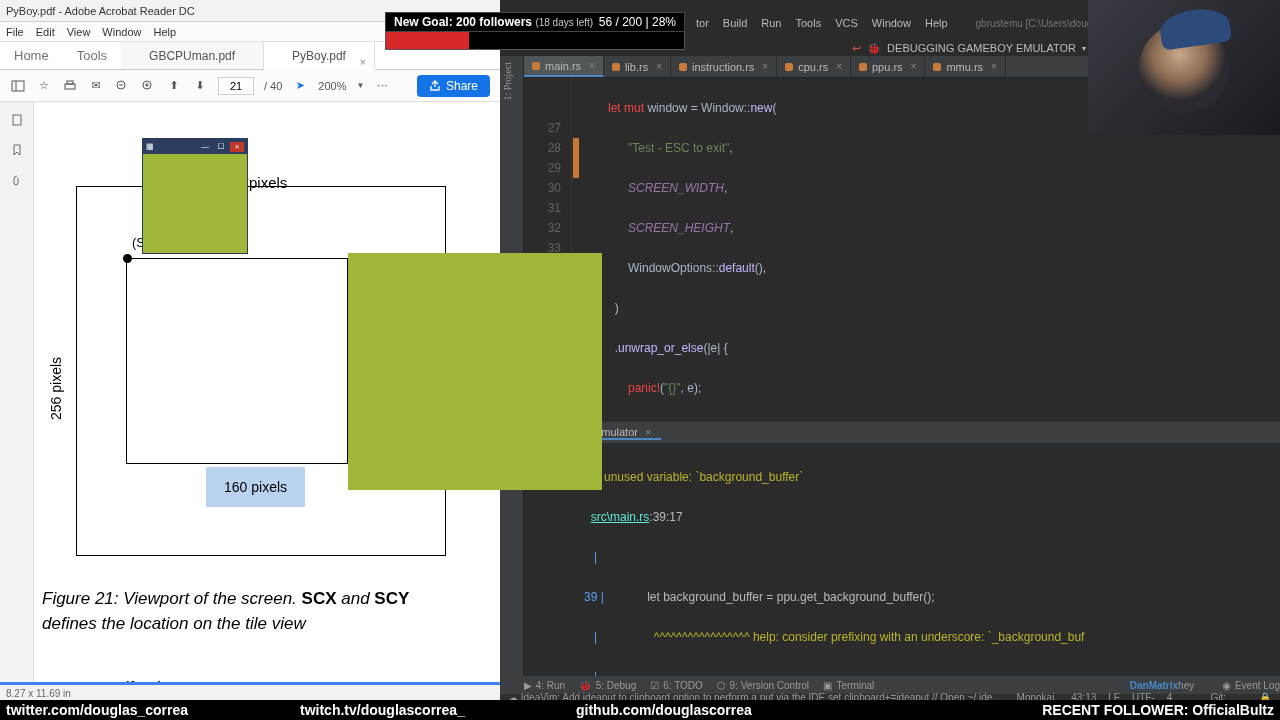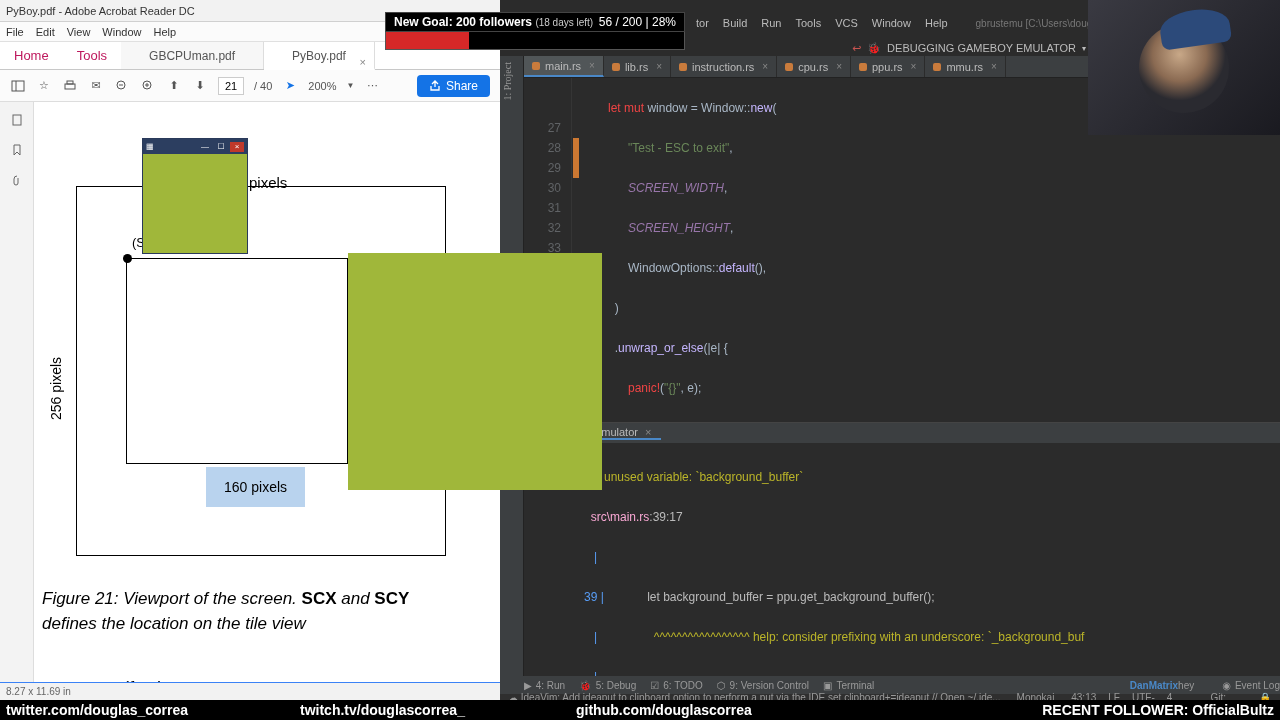--- a/index.html
+++ b/index.html
@@ -3,30 +3,30 @@
 <meta charset="utf-8">
 <style>
 * { margin: 0; padding: 0; box-sizing: border-box; font-family: "Segoe UI", Arial, sans-serif; }
 body { width: 1280px; height: 720px; overflow: hidden; position: relative; background: #2b2b2b; }
 
 
 .acrobat { position: absolute; left: 0; top: 0; width: 500px; height: 700px; background: #fff; }
 .acro-title { height: 22px; background: #f2f2f2; font-size: 11px; padding-left: 6px; line-height: 22px; color: #333; border-bottom: 1px solid #d0d0d0; }
 .acro-menu { height: 20px; background: #fbfbfb; font-size: 11px; display: flex; gap: 12px; padding-left: 6px; align-items: center; color: #333; border-bottom: 1px solid #e0e0e0; }
 .acro-tabs { height: 28px; background: #fff; display: flex; align-items: stretch; border-bottom: 1px solid #c8c8c8; }
-.acro-tab-home, .acro-tab-tools { padding: 0 14px; font-size: 13px; line-height: 28px; color: #be185d; }
+.acro-tab-home, .acro-tab-tools { padding: 0 14px; font-size: 13px; line-height: 28px; color: #737373; }
 .doc-tab { padding: 0 28px; font-size: 12px; line-height: 28px; color: #555; border-right: 1px solid #ddd; background: #f7f7f7; position: relative; }
 .doc-tab.active { background: #fff; border-bottom: 2px solid #fff; margin-bottom: -1px; }
 .doc-tab .close { position: absolute; right: 8px; top: 6px; font-size: 11px; color: #888; }
 .acro-toolbar { height: 32px; background: #fbfbfb; display: flex; align-items: center; gap: 10px; padding: 0 10px; border-bottom: 1px solid #ddd; font-size: 11px; color: #555; }
 .tb-icon { width: 16px; height: 16px; display: inline-flex; align-items: center; justify-content: center; color: #555; }
 .share-btn { margin-left: auto; background: #1473e6; color: #fff; border-radius: 4px; padding: 4px 12px; display: flex; align-items: center; gap: 5px; font-size: 12px; }
 .sidebar { position: absolute; left: 0; top: 102px; width: 34px; bottom: 18px; background: #f3f3f3; border-right: 1px solid #ddd; display: flex; flex-direction: column; align-items: center; gap: 14px; padding-top: 10px; }
 .pdf-view { position: absolute; left: 34px; top: 102px; right: 12px; bottom: 18px; background: #fff; overflow: hidden; }
-.statusbar { position: absolute; left: 0; bottom: 0; height: 18px; width: 100%; background: #f2f2f2; font-size: 10px; padding-left: 6px; line-height: 18px; color: #666; border-top: 1px solid #3b82f6; }
+.statusbar { position: absolute; left: 0; bottom: 0; height: 18px; width: 100%; background: #f2f2f2; font-size: 10px; padding-left: 6px; line-height: 18px; color: #666; border-top: 3px solid #3b82f6; }
 
 .pdf-content { position: relative; width: 100%; height: 100%; }
 .outer-rect { position: absolute; left: 42px; top: 84px; width: 370px; height: 370px; border: 1.5px solid #000; }
 .inner-rect { position: absolute; left: 92px; top: 156px; width: 222px; height: 206px; border: 1.5px solid #000; }
 .top-label { position: absolute; left: 215px; top: 72px; font-size: 15px; }
 .left-label { position: absolute; left: 22px; top: 310px; transform: rotate(-90deg); transform-origin: left; font-size: 14px; }
 .scx-label { position: absolute; left: 98px; top: 133px; font-size: 13px; }
 .bottom-label { position: absolute; left: 172px; top: 365px; background: #b9d3ee; padding: 12px 18px; font-size: 14px; }
 .black-dot { position: absolute; left: 89px; top: 152px; width: 9px; height: 9px; background: #000; border-radius: 50%; }
 .caption { position: absolute; left: 8px; top: 485px; width: 430px; font-style: italic; font-family: Georgia, serif; font-size: 17px; line-height: 1.45; }
@@ -76,21 +76,21 @@
 .str { color: #6a8759; }
 .ty { color: #9876aa; font-style: italic; }
 .op { color: #a9b7c6; }
 .call { color: #c4b5fd; }
 
 .run-panel { position: absolute; left: 24px; top: 410px; right: 0; bottom: 36px; background: #2b2b2b; border-top: 1px solid #444; }
 .run-tabs { height: 20px; background: #3c3f41; display: flex; align-items: center; font-size: 11px; }
 .run-tab { padding: 0 10px; border-bottom: 2px solid #4a88c7; }
 .run-out { padding: 4px 0 0 60px; font-family: Consolas, monospace; font-size: 12px; line-height: 20px; white-space: pre; }
 .warn-y { color: #bbb529; }
-.link-b { color: #f9a8d4; }
+.link-b { color: #5eead4; text-decoration: underline; }
 .help-g { color: #808080; }
 .arrow-up { color: #bbb529; }
 
 .ide-bottom { position: absolute; left: 0; bottom: 18px; right: 0; height: 18px; background: #3c3f41; display: flex; align-items: center; gap: 14px; padding-left: 24px; font-size: 10px; color: #999; font-family: "Segoe UI"; }
 .ide-bottom .item { display: flex; align-items: center; gap: 4px; }
 .ide-bottom .chat { margin-left: auto; margin-right: 14px; display: flex; }
 .chat .nick { color: #4a88c7; font-weight: bold; }
 .ide-status { position: absolute; left: 0; bottom: 0; right: 0; height: 18px; background: #2f2f2f; font-size: 10px; color: #999; display: flex; align-items: center; padding: 0 8px; gap: 14px; font-family: "Segoe UI"; }
 .ide-status .right { margin-left: auto; display: flex; gap: 12px; }
 
@@ -150,21 +150,21 @@
       </span>
     <span class="tb-icon">
         <svg width="14" height="14" viewBox="0 0 14 14">
           <circle cx="6" cy="6" r="4" fill="none" stroke="#555"></circle>
           <line x1="4" y1="6" x2="8" y2="6" stroke="#555"></line>
           <line x1="6" y1="4" x2="6" y2="8" stroke="#555"></line>
         </svg>
       </span>
     <span class="tb-icon">⬆</span>
     <span class="tb-icon">⬇</span>
-    <input style="width: 26px; height: 18px; font-size: 11px; text-align: center; border: 1px solid rgb(204, 204, 204);" value="21">
+    <input style="width: 36px; height: 18px; font-size: 11px; text-align: center; border: 1px solid rgb(204, 204, 204);" value="21">
     <span>/ 40</span>
     <span class="tb-icon" style="color:#1473e6">➤</span>
     <span>200%</span>
     <span style="font-size:8px">▼</span>
     <span class="tb-icon">⋯</span>
     <div class="share-btn">
       <span>
           <svg width="12" height="12" viewBox="0 0 12 12">
             <path d="M2 6 L2 10 L10 10 L10 6 M6 1 L6 7 M3 4 L6 1 L9 4" fill="none" stroke="#fff" stroke-width="1.3"></path>
           </svg>

